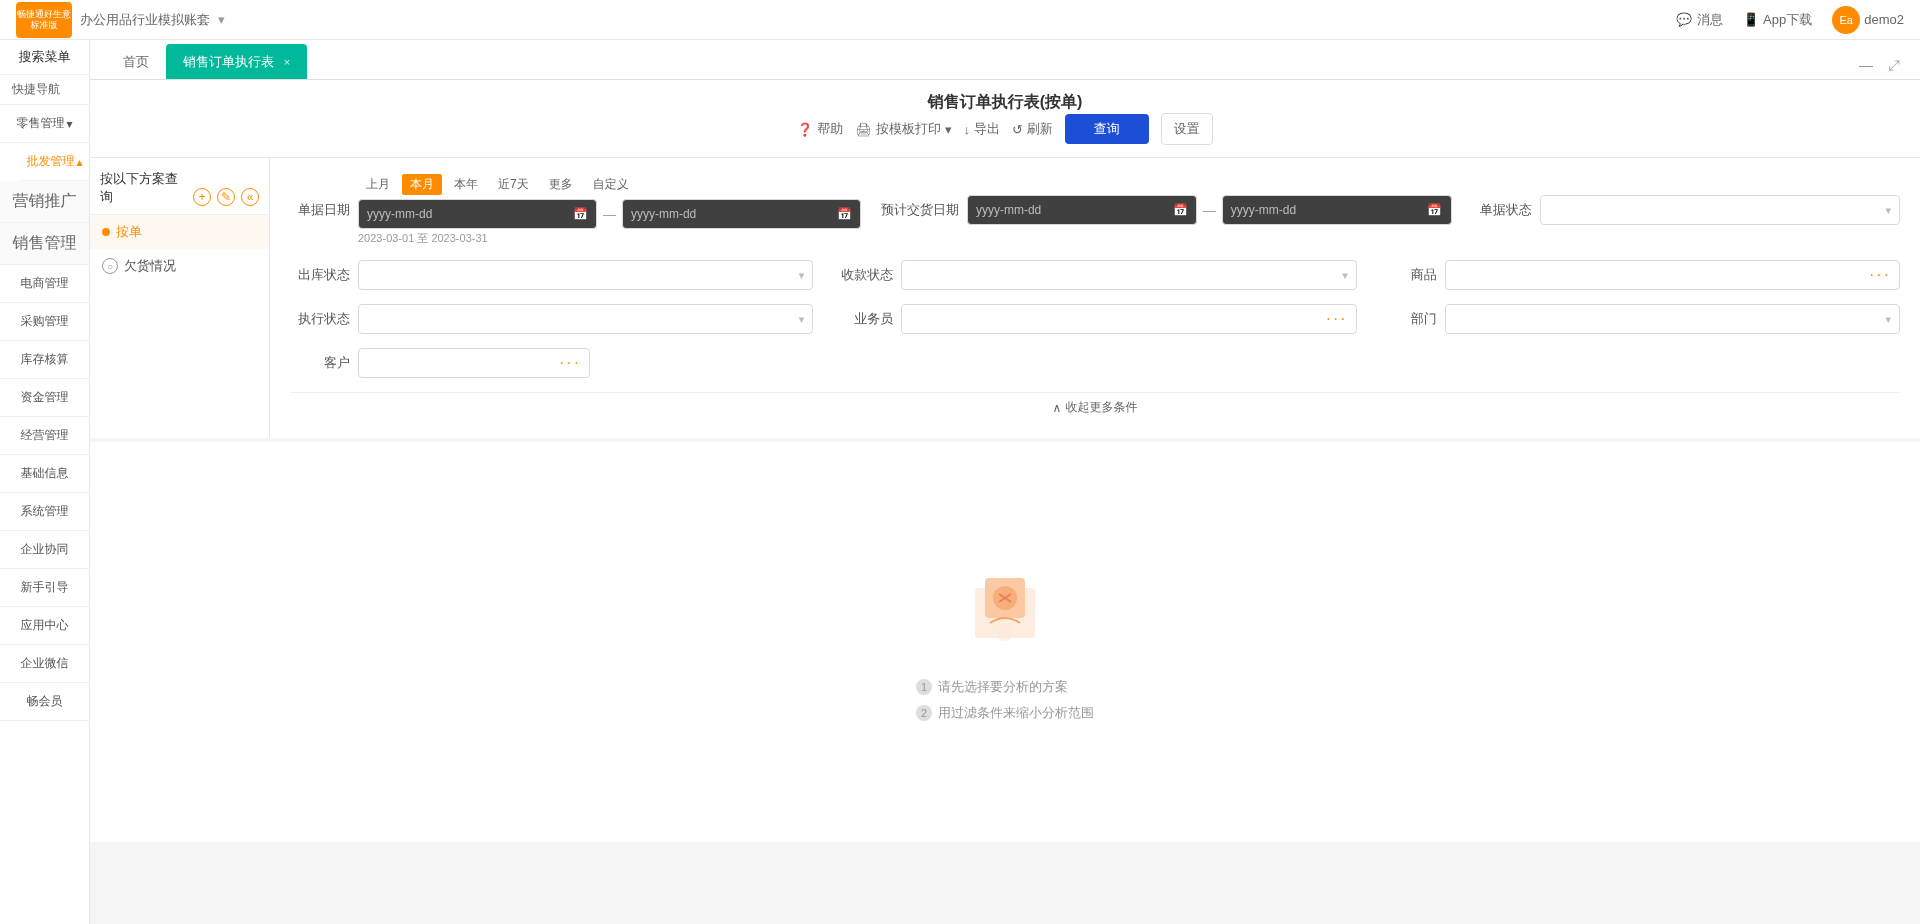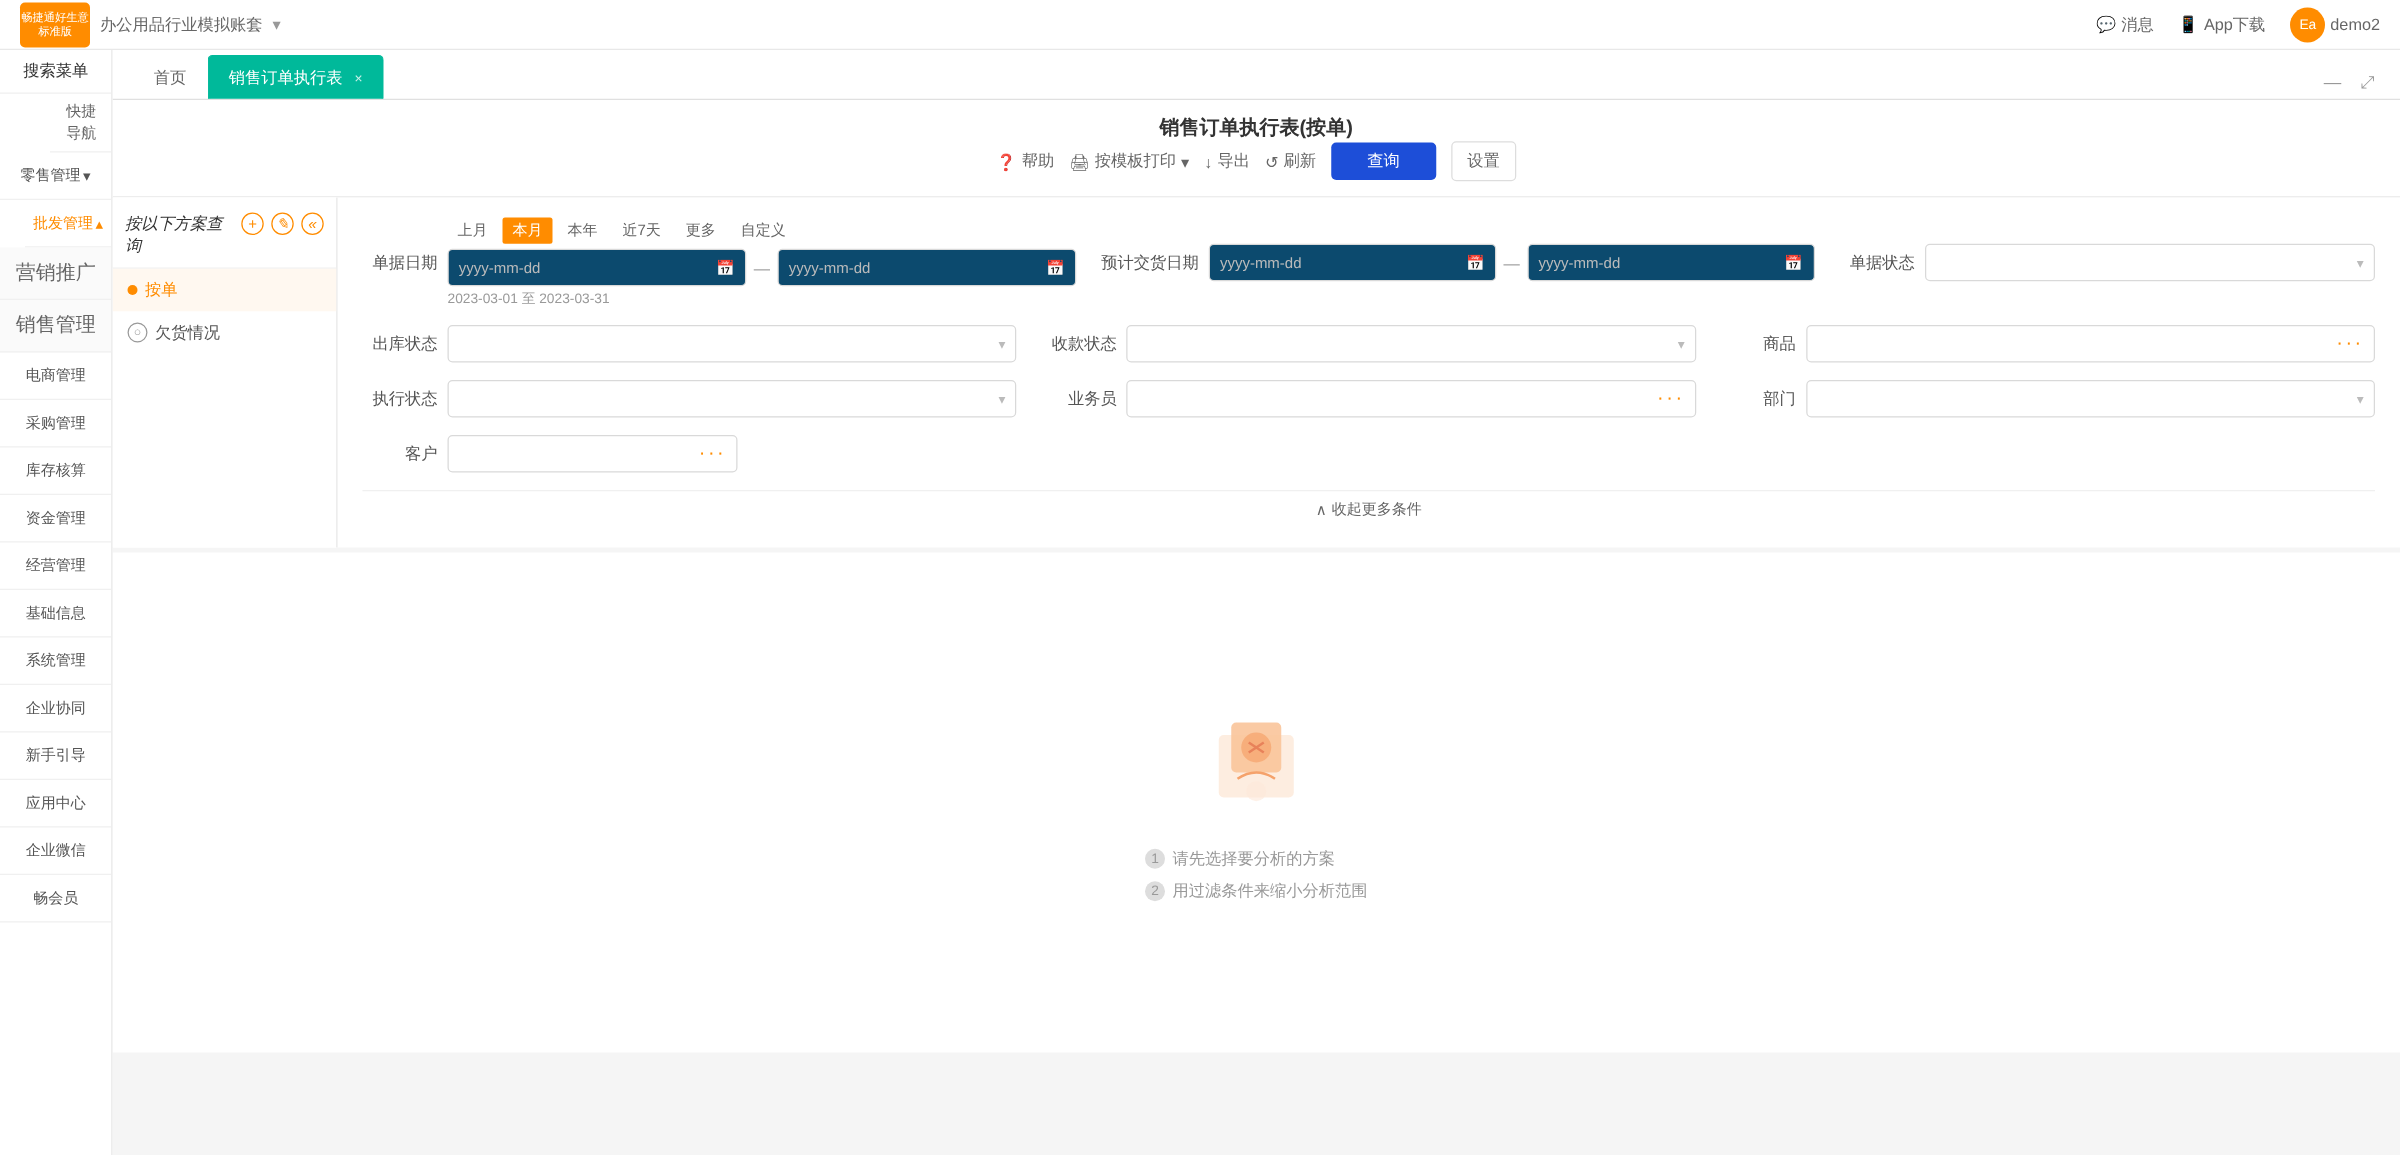--- a/index.html
+++ b/index.html
@@ -15,21 +15,21 @@
     .topbar-right { display: flex; align-items: center; gap: 20px; }
     .topbar-right-item { display: flex; align-items: center; gap: 4px; color: #666; cursor: pointer; font-size: 13px; }
     .avatar { width: 28px; height: 28px; border-radius: 50%; background: #ff8c00; display: flex; align-items: center; justify-content: center; color: #fff; font-size: 11px; }
 
     
     .layout { display: flex; flex: 1; overflow: hidden; }
 
     
     .sidebar { width: 90px; background: #fff; border-right: 1px solid #e8e8e8; display: flex; flex-direction: column; overflow-y: auto; flex-shrink: 0; }
     .sidebar-search { padding: 8px 0; text-align: center; border-bottom: 1px solid #f0f0f0; }
-    .sidebar-nav-label { font-size: 12px; color: #666; padding: 6px 12px; text-align: right; cursor: pointer; border-bottom: 1px solid #f0f0f0; margin-left: 40px; }
+    .sidebar-nav-label { font-size: 12px; color: #666; padding: 6px 12px; text-align: left; cursor: pointer; border-bottom: 1px solid #f0f0f0; }
     .sidebar-item { padding: 10px 0; text-align: center; cursor: pointer; font-size: 12px; color: #555; border-bottom: 1px solid #f0f0f0; }
     .sidebar-item.active { color: #ff8c00; margin-left: 20px; }
     .sidebar-item.with-arrow { display: flex; align-items: center; justify-content: center; gap: 2px; }
     .sidebar-item.sub-item { background: #fafafa; font-size: 16px; color: #666; }
 
     
     .tabs-bar { height: 40px; background: #fff; display: flex; align-items: flex-end; border-bottom: 1px solid #e0e0e0; padding: 0 16px; flex-shrink: 0; }
     .tab { padding: 8px 16px; font-size: 13px; cursor: pointer; color: #666; border: 1px solid transparent; border-bottom: none; border-radius: 4px 4px 0 0; background: transparent; }
     .tab.active { background: #00b99a; color: #fff; border-color: #00b99a; }
     .tab-home { color: #666; }
@@ -49,38 +49,38 @@
     .page-actions { display: flex; align-items: center; gap: 12px; }
     .page-action-item { display: flex; align-items: center; gap: 4px; color: #666; cursor: pointer; font-size: 13px; }
     .btn-primary { background: #1d4ed8; color: #fff; border: none; border-radius: 4px; padding: 6px 29px; cursor: pointer; font-size: 13px; }
     .btn-secondary { background: #fff; color: #666; border: 1px solid #ddd; border-radius: 4px; padding: 6px 12px; cursor: pointer; font-size: 13px; }
 
     
     .filter-panel { display: flex; background: #fff; margin-bottom: 0; }
 
     
     .left-panel { width: 180px; background: #fff; border-right: 1px solid #e8e8e8; padding: 12px 0; flex-shrink: 0; }
-    .left-panel-header { display: flex; align-items: flex-start; padding: 0 10px 8px; gap: 6px; border-bottom: 1px solid #f0f0f0; font-style: italic; }
+    .left-panel-header { display: flex; align-items: flex-end; padding: 0 10px 8px; gap: 6px; border-bottom: 1px solid #f0f0f0; }
     .left-panel-title { font-size: 13px; color: #333; flex: 1; }
     .left-panel-icon { width: 18px; height: 18px; border: 1px solid #ff8c00; border-radius: 50%; display: flex; align-items: center; justify-content: center; cursor: pointer; color: #ff8c00; font-size: 12px; }
     .left-panel-item { padding: 8px 12px; cursor: pointer; display: flex; align-items: center; gap: 6px; font-size: 13px; color: #555; }
     .left-panel-item.active { color: #ff8c00; background: #fff8f0; }
     .left-panel-item .dot { width: 8px; height: 8px; border-radius: 50%; background: #ff8c00; display: inline-block; }
     .left-panel-item .circle-icon { width: 16px; height: 16px; border-radius: 50%; border: 1px solid #999; display: flex; align-items: center; justify-content: center; font-size: 10px; color: #999; }
 
     
     .right-filter { flex: 1; padding: 16px 20px; }
     .filter-row { display: flex; align-items: center; gap: 20px; margin-bottom: 14px; }
     .filter-item { display: flex; align-items: center; gap: 8px; flex: 1; }
     .filter-label { font-size: 13px; color: #555; white-space: nowrap; min-width: 60px; text-align: right; }
     .filter-input { flex: 1; height: 30px; border: 1px solid #d9d9d9; border-radius: 4px; padding: 0 8px; font-size: 12px; color: #333; background: #fff; cursor: text; }
     .filter-select { flex: 1; height: 30px; border: 1px solid #d9d9d9; border-radius: 4px; padding: 0 8px; font-size: 12px; color: #333; background: #fff; display: flex; align-items: center; justify-content: space-between; cursor: pointer; }
     .filter-select-arrow { color: #bbb; font-size: 11px; }
     .date-range { display: flex; align-items: center; gap: 6px; flex: 1; }
-    .date-input { flex: 1; height: 30px; border: 1px solid #d9d9d9; border-radius: 4px; padding: 0 8px; font-size: 12px; color: #aaa; background: #0c4a6e; display: flex; align-items: center; gap: 4px; cursor: pointer; }
+    .date-input { flex: 1; height: 30px; border: 1px solid #d9d9d9; border-radius: 4px; padding: 0 8px; font-size: 12px; color: #aaa; background: #404040; display: flex; align-items: center; gap: 4px; cursor: pointer; }
     .date-separator { color: #999; }
     .date-period-btns { display: flex; align-items: center; gap: 4px; margin-bottom: 4px; }
     .period-btn { padding: 2px 8px; font-size: 12px; color: #666; cursor: pointer; border-radius: 2px; }
     .period-btn.active { background: #ff8c00; color: #fff; border-radius: 2px; }
     .date-range-text { font-size: 11px; color: #999; margin-top: 2px; }
     .more-icon { color: #ff8c00; cursor: pointer; font-size: 16px; letter-spacing: 2px; }
     .collapse-bar { display: flex; justify-content: center; padding: 6px 0; border-top: 1px solid #f0f0f0; margin-top: 4px; }
     .collapse-btn { color: #666; font-size: 12px; cursor: pointer; display: flex; align-items: center; gap: 4px; }
 
     

